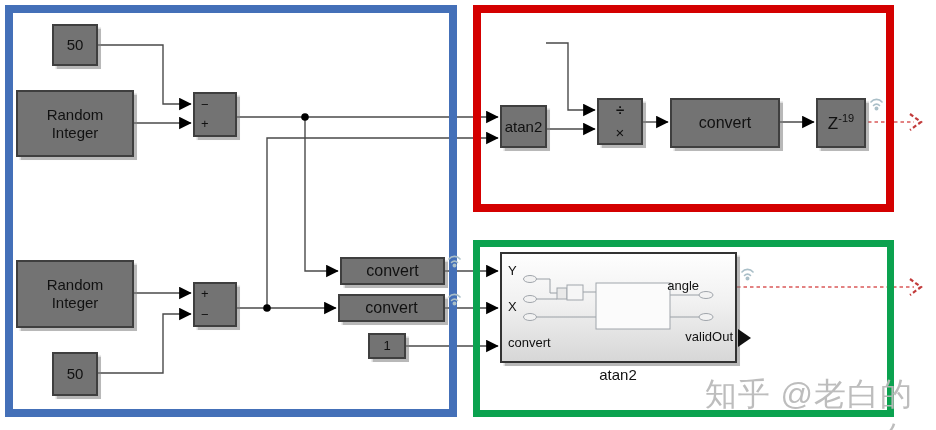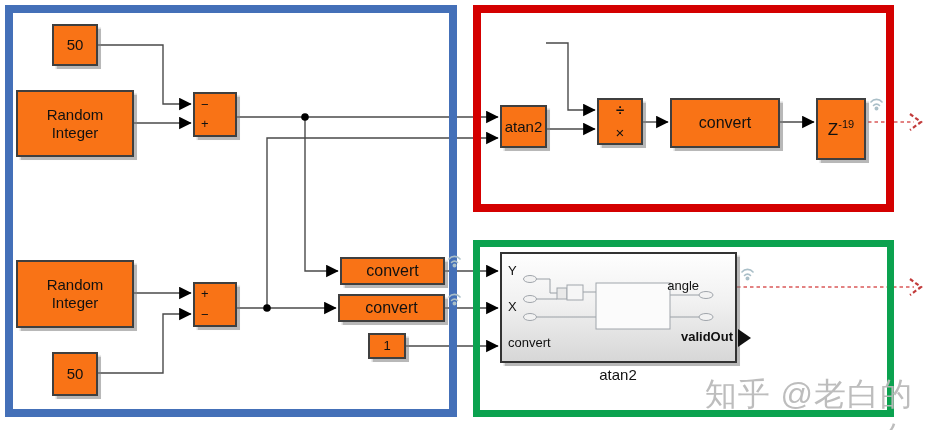--- a/index.html
+++ b/index.html
@@ -7,54 +7,54 @@
     position:relative;width:936px;height:430px;background:#fff;overflow:hidden;
     font-family:"Liberation Sans",sans-serif;color:#111;
   }
   
   .frame{position:absolute;box-sizing:border-box;z-index:3;background:transparent;}
   #frame-blue {left:5px;  top:5px;  width:452px;height:412px;border:8px solid #4470b8;}
   #frame-red  {left:473px;top:5px;  width:421px;height:207px;border:8px solid #d40000;}
   #frame-green{left:473px;top:240px;width:421px;height:177px;border:7px solid #0ba24f;}
   
   .block{
-    position:absolute;box-sizing:border-box;background:#f97316;border:2px solid #3f3f3f;
+    position:absolute;box-sizing:border-box;background:#737373;border:2px solid #3f3f3f;
     box-shadow:2.5px 2.5px 1px rgba(125,125,125,.55);
     display:flex;align-items:center;justify-content:center;text-align:center;
     z-index:2;font-size:15px;line-height:1.2;
   }
   .multiline{white-space:pre-line;}
   .sign{position:absolute;font-size:13px;line-height:13px;z-index:2;}
   
   #b-const50-top {left:52px; top:24px; width:46px; height:42px;}
   #b-randint-top {left:16px; top:90px; width:118px;height:67px;}
   #b-sum-top     {left:193px;top:92px; width:44px; height:45px;}
   #b-randint-bot {left:16px; top:260px;width:118px;height:68px;}
   #b-sum-bot     {left:193px;top:282px;width:44px; height:45px;}
   #b-const50-bot {left:52px; top:352px;width:46px; height:44px;}
   #b-convert-y   {left:340px;top:257px;width:105px;height:28px;font-size:16px;}
   #b-convert-x   {left:338px;top:294px;width:107px;height:28px;font-size:16px;}
   #b-const1      {left:368px;top:333px;width:38px; height:26px;font-size:13px;}
   #b-pi          {left:500px;top:22px; width:46px; height:42px;font-size:16px;}
   #b-atan2       {left:500px;top:105px;width:47px; height:43px;font-size:15px;}
   #b-divide      {left:597px;top:98px; width:46px; height:47px;}
   #b-convert-out {left:670px;top:98px; width:110px;height:50px;font-size:16px;}
-  #b-delay       {left:816px;top:98px; width:50px; height:62px;font-size:17px;}
+  #b-delay       {left:816px;top:98px; width:50px; height:50px;font-size:17px;}
   #b-delay sup{font-size:11px;}
   #b-subsys{
     left:500px;top:252px;width:237px;height:111px;
     background:linear-gradient(to bottom,#fefefe 0%,#f1f1f1 45%,#d7d7d7 100%);
     border:2px solid #333;
   }
   .portlabel{position:absolute;font-size:13px;line-height:15px;z-index:2;}
   #pl-y      {left:508px;top:263px;}
   #pl-x      {left:508px;top:299px;}
   #pl-validin{left:508px;top:335px;}
   #pl-angle  {left:606px;top:278px;width:93px;text-align:right;}
-  #pl-validout{left:620px;top:329px;width:113px;text-align:right;font-weight:bold;}
+  #pl-validout{left:620px;top:329px;width:113px;text-align:right;}
   #caption-subsys{position:absolute;left:568px;top:366px;width:100px;text-align:center;font-size:15px;z-index:2;}
   
   #wires{position:absolute;left:0;top:0;z-index:1;}
   #over {position:absolute;left:0;top:0;z-index:4;pointer-events:none;}
   
   #watermark{
     position:absolute;left:698px;top:373px;width:215px;text-align:right;
     font-size:32px;letter-spacing:1px;color:rgba(185,185,185,.95);z-index:5;
   }
 </style>

